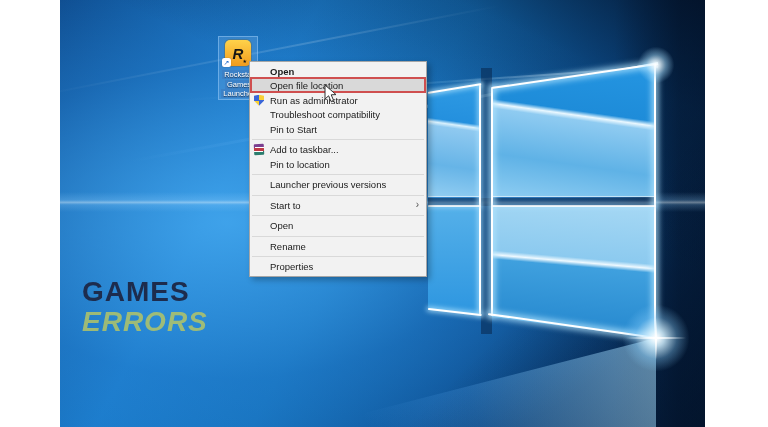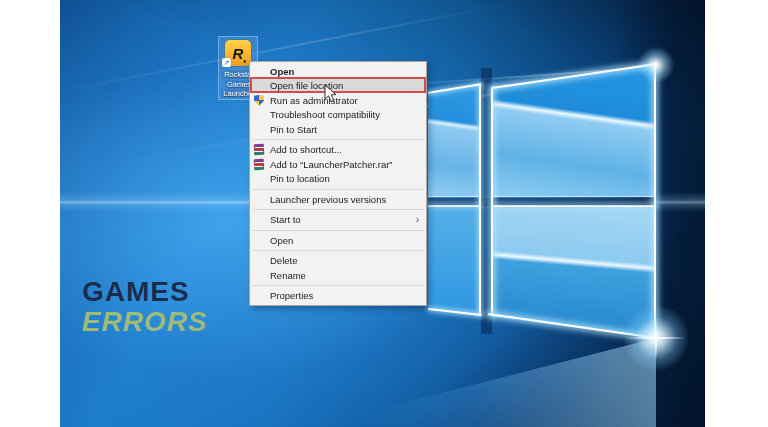--- a/index.html
+++ b/index.html
@@ -163,46 +163,39 @@
       </div>
       <div class="menu-item">
         <span class="mi-label">Troubleshoot compatibility</span>
       </div>
       <div class="menu-item">
         <span class="mi-label">Pin to Start</span>
       </div>
       <div class="menu-sep"></div>
       <div class="menu-item">
         <span class="mi-icon winrar"></span>
-        <span class="mi-label">Add to shortcut...</span>
-      </div>
-      <div class="menu-item">
-        <span class="mi-icon winrar"></span>
-        <span class="mi-label">Add to “LauncherPatcher.rar”</span>
+        <span class="mi-label">Add to taskbar...</span>
       </div>
       <div class="menu-item">
         <span class="mi-label">Pin to location</span>
       </div>
       <div class="menu-sep"></div>
       <div class="menu-item">
         <span class="mi-label">Launcher previous versions</span>
       </div>
       <div class="menu-sep"></div>
       <div class="menu-item">
         <span class="mi-label">Start to</span>
         <span class="mi-sub">›</span>
       </div>
       <div class="menu-sep"></div>
       <div class="menu-item">
         <span class="mi-label">Open</span>
       </div>
       <div class="menu-sep"></div>
-      <div class="menu-item">
-        <span class="mi-label">Delete</span>
-      </div>
       <div class="menu-item">
         <span class="mi-label">Rename</span>
       </div>
       <div class="menu-sep"></div>
       <div class="menu-item">
         <span class="mi-label">Properties</span>
       </div>
     </div>
 
   <svg class="cursor" width="14" height="20" viewBox="0 0 14 20">

